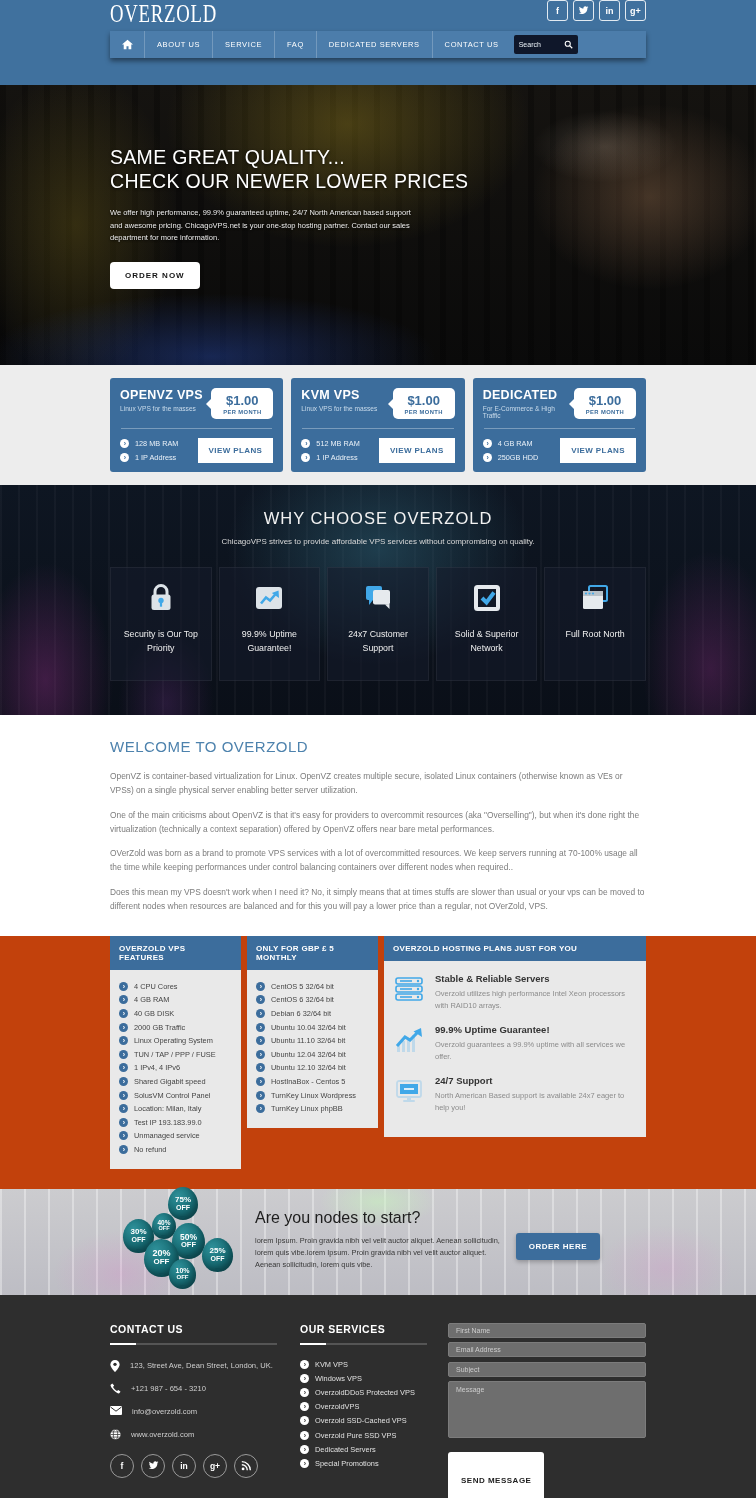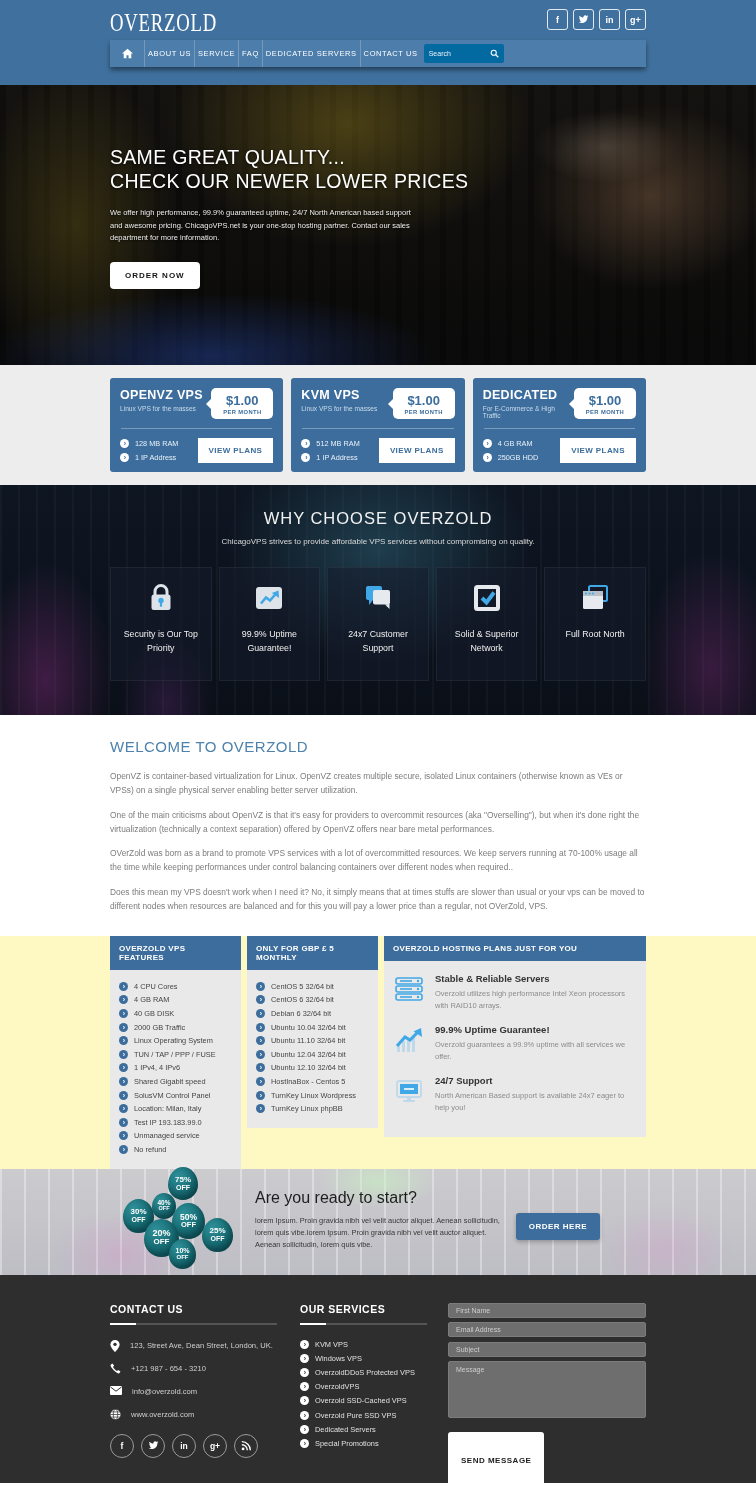--- a/index.html
+++ b/index.html
@@ -2,33 +2,33 @@
 <html><head>
 <meta charset="utf-8">
 <style>
   * { margin:0; padding:0; box-sizing:border-box; }
   body { font-family:"Liberation Sans", sans-serif; background:#fff; }
   #page { width:756px; margin:0 auto; }
   .container { width:536px; margin:0 auto; position:relative; }
 
   
   .header { height:85px; background:#40719e; position:relative; z-index:5; }
-  .header-top { display:flex; justify-content:space-between; align-items:flex-start; padding-top:9px; }
+  .header-top { display:flex; justify-content:space-between; align-items:flex-start; padding-top:0; }
   .logo { font-family:"Liberation Serif", serif; font-size:24px; color:#fff; letter-spacing:1px;
           transform:scale(0.78,1.08); transform-origin:left center; display:inline-block; font-weight:400; }
   .socials-top { display:flex; gap:5px; }
   .social-sq { width:21px; height:21px; border:1px solid rgba(255,255,255,.85); border-radius:3px;
                display:flex; align-items:center; justify-content:center; color:#fff; font-size:9px;
                font-weight:bold; cursor:pointer; }
   .navbar { display:flex; align-items:stretch; height:27px; background:#4c7dab; margin-top:4px;
             box-shadow:0 3px 5px rgba(0,0,0,.45); }
   .nav-home { width:34px; display:flex; align-items:center; justify-content:center; background:#4c7dab; }
-  .nav-item { display:flex; align-items:center; padding:0 3px; color:#fff; font-size:7.5px;
+  .nav-item { display:flex; align-items:center; padding:0 12px; color:#fff; font-size:7.5px;
               letter-spacing:.6px; border-left:1px solid rgba(255,255,255,.22); cursor:pointer; }
-  .nav-search { margin-left:auto; width:80px; background:#0369a1; border-radius:2px; margin:4px 3px;
+  .nav-search { margin-left:auto; width:64px; background:#0f172a; border-radius:2px; margin:4px 3px;
                 display:flex; align-items:center; padding:8px 5px; }
   .nav-search input { flex:1; min-width:0; border:0; background:transparent; outline:none; font-size:7px;
                 color:#fff; font-family:"Liberation Sans", sans-serif; }
   .nav-search input::placeholder { color:#eaf1f7; }
 
   
   .hero { height:280px; position:relative; overflow:hidden;
     background:
       radial-gradient(ellipse 190px 150px at 86% 40%, rgba(205,150,105,.28), transparent 62%),
       radial-gradient(ellipse 120px 60px at 80% 22%, rgba(230,210,190,.18), transparent 60%),
@@ -89,21 +89,21 @@
              text-align:center; padding-top:13px; }
   .why-label { color:#f0f0f0; font-size:8.8px; line-height:1.55; margin-top:9px; padding:0 6px; }
 
   
   .welcome { background:#fff; padding:23px 0 6px; }
   .welcome-title { color:#4d82ad; font-size:15px; font-weight:400; letter-spacing:.5px; margin-bottom:15px; }
   .welcome p { font-size:8.4px; color:#7c7c7c; line-height:1.65; margin-bottom:11px; }
   .welcome p:last-child { margin-bottom:16px; }
 
   
-  .cols { background:#fef9c3; }
+  .cols { background:#c2410c; padding-bottom:20px; }
   .cols .container { display:flex; gap:6px; align-items:flex-start; }
   .col { background:#e9e9e9; }
   .col-a { width:131px; } .col-b { width:131px; } .col-c { width:262px; }
   .col-head { background:#3c6d9c; color:#fff; font-size:8px; font-weight:bold; letter-spacing:.3px;
               padding:8px 9px; }
   .col-body { padding:12px 9px 10px; }
   .col-list li { list-style:none; display:flex; align-items:center; gap:6px; font-size:7.4px; color:#444;
                  margin-bottom:4.6px; }
   .plan-item { display:flex; gap:10px; margin-bottom:13px; }
   .plan-icon { flex-shrink:0; width:32px; display:flex; justify-content:center; padding-top:2px; }
@@ -563,21 +563,21 @@
         <div class="balloon b25">
             <span class="pct">25%</span>
             <span class="off">OFF</span>
           </div>
         <div class="balloon b10">
             <span class="pct">10%</span>
             <span class="off">OFF</span>
           </div>
       </div>
       <div class="ready-text">
-        <div class="ready-title">Are you ready to start?</div>
+        <div class="ready-title">Are you nodes to start?</div>
         <div class="ready-desc">lorem Ipsum. Proin gravida nibh vel velit auctor aliquet. Aenean sollicitudin, lorem quis vibe.lorem Ipsum. Proin gravida nibh vel velit auctor aliquet. Aenean sollicitudin, lorem quis vibe.</div>
       </div>
       <button class="ready-cta">ORDER HERE</button>
     </div>
   </div>
 
   <div class="footer">
     <div class="container">
 
       <div class="f-col1">

